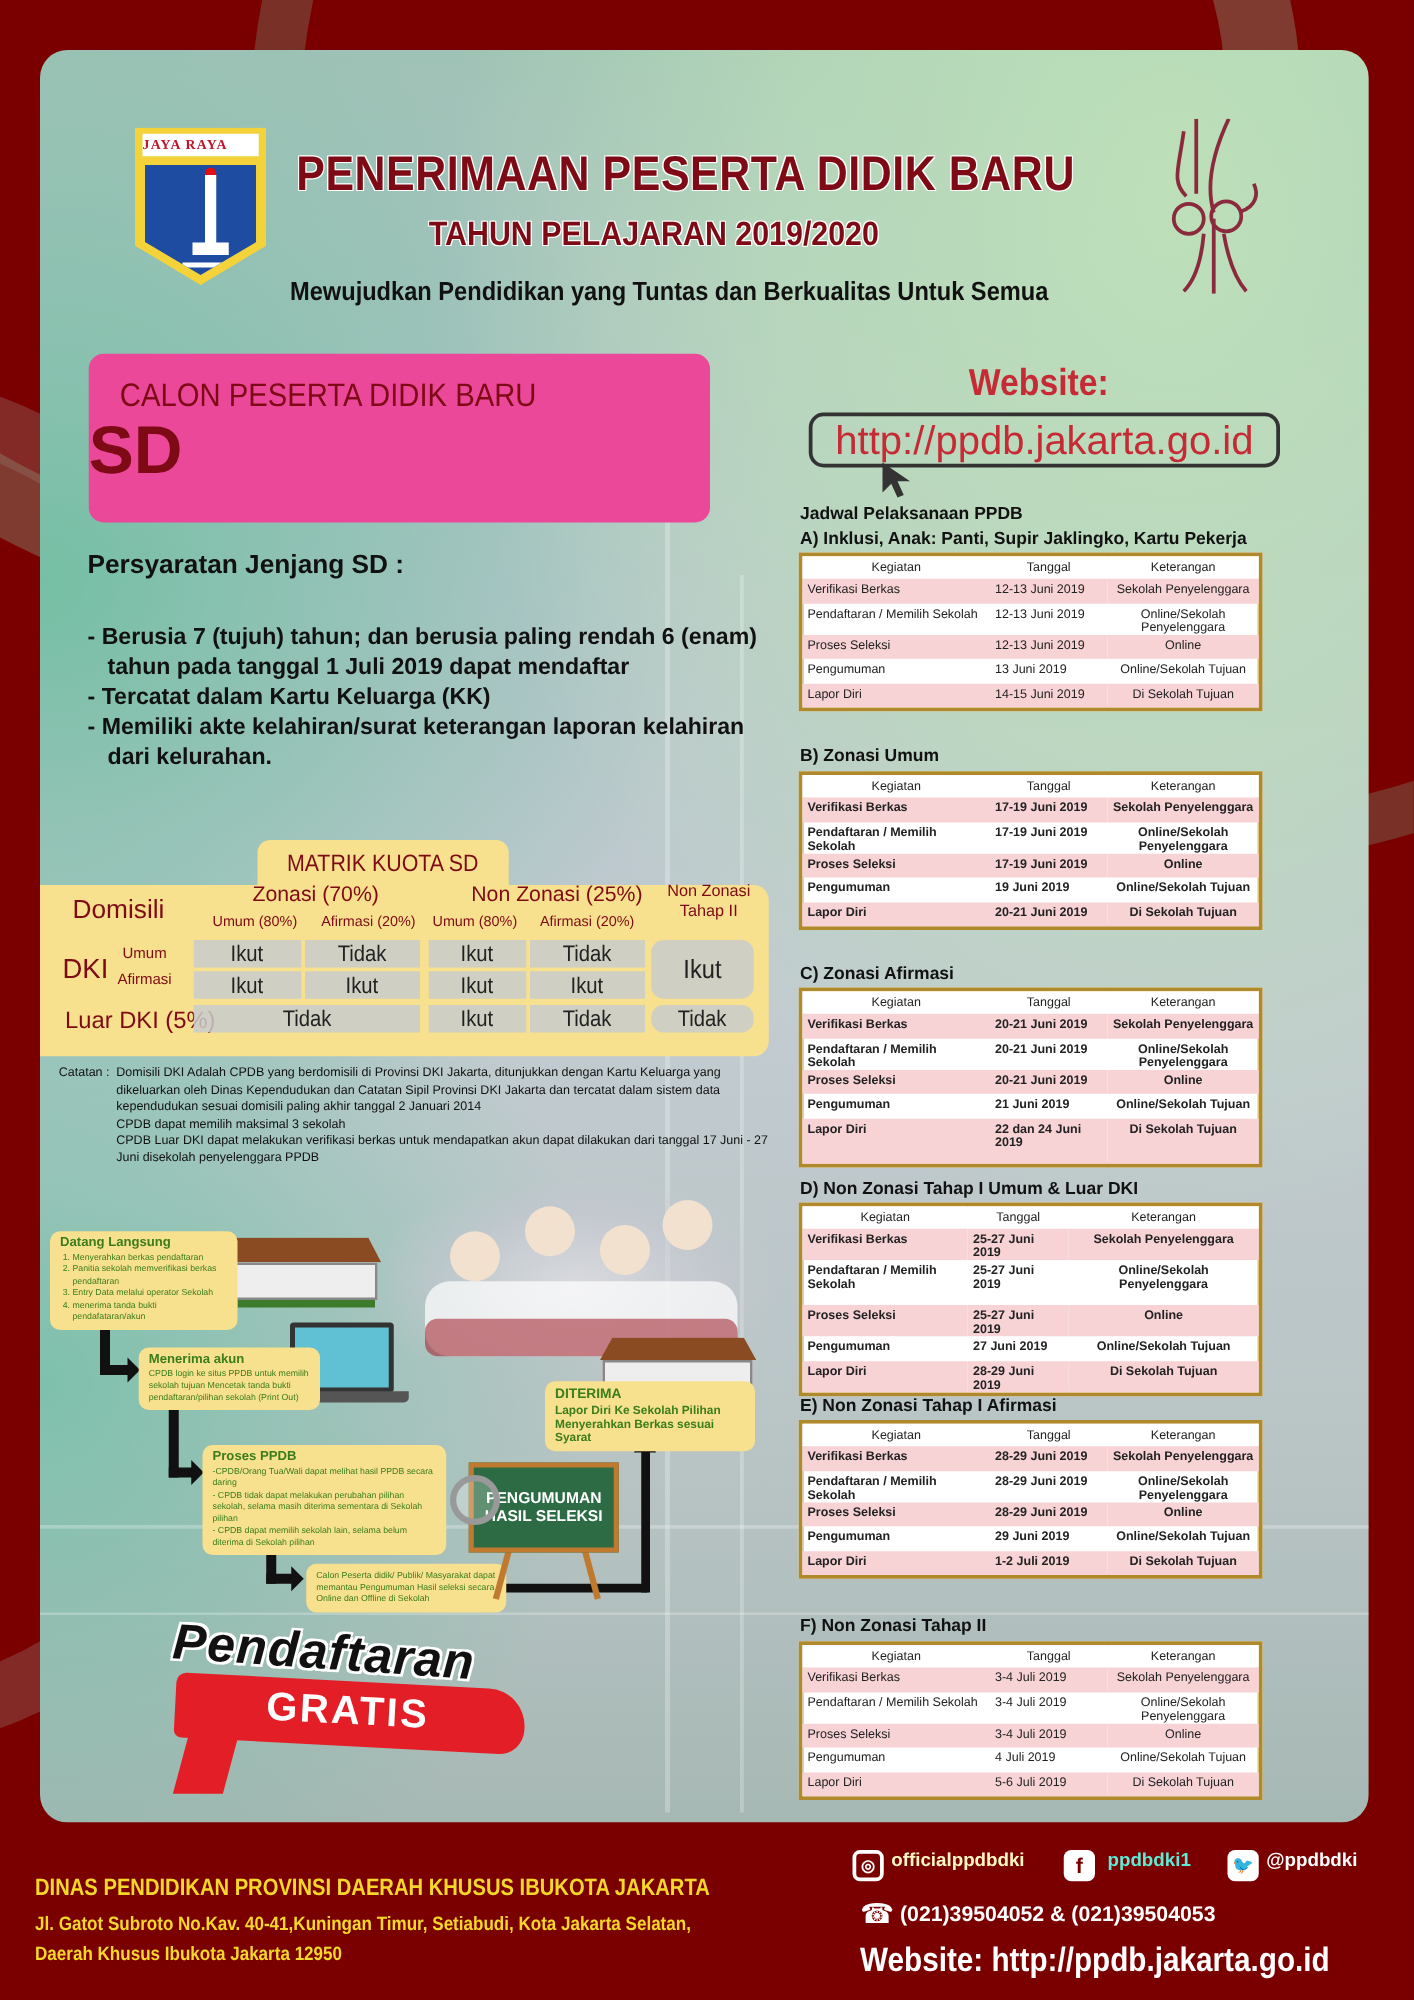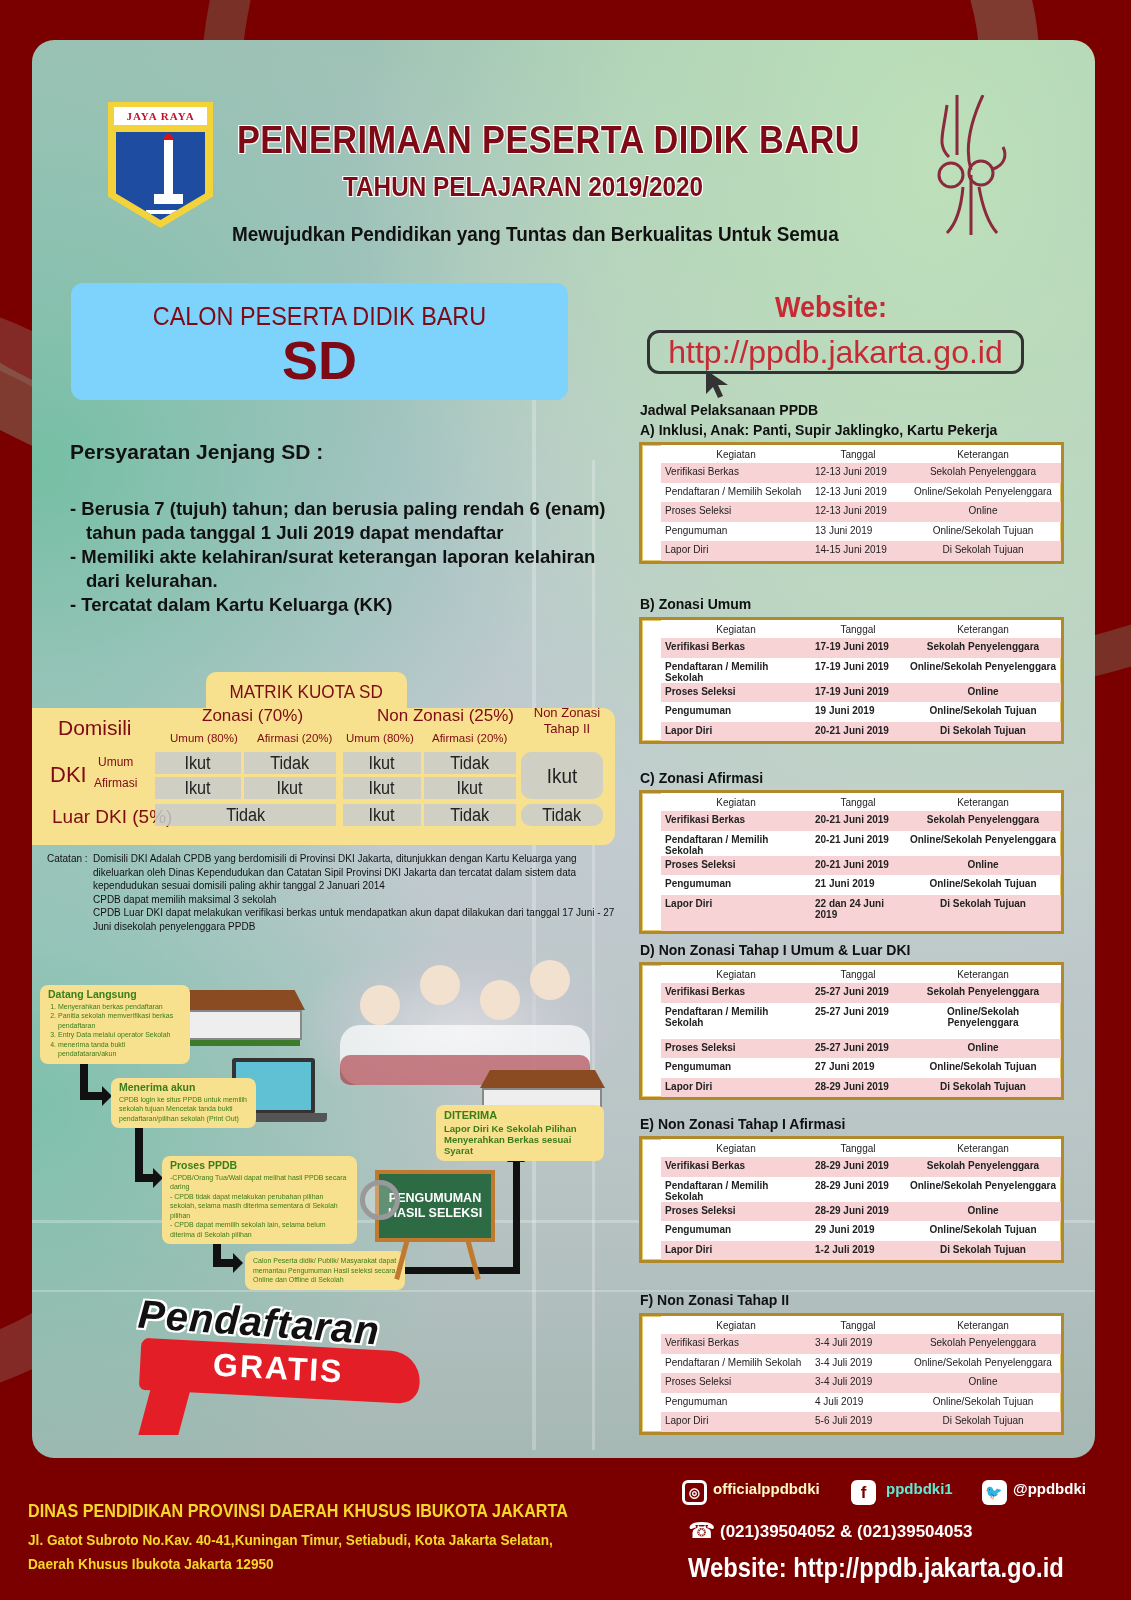--- a/index.html
+++ b/index.html
@@ -33,21 +33,21 @@
     position: absolute; left: 108px; top: 102px; width: 105px; height: 126px;
     background: #f4d33a; clip-path: polygon(0 0,100% 0,100% 75%,50% 100%,0 75%);
   }
   .logo-jaya .inner {
     position: absolute; left: 8px; top: 8px; right: 8px; bottom: 8px;
     background: #1e4ca0; clip-path: polygon(0 20%,100% 20%,100% 76%,50% 100%,0 76%);
   }
   .logo-jaya .banner {
     position: absolute; left: 6px; top: 5px; right: 6px; height: 18px; background: #fff;
     color: #c0152a; font-family: "Liberation Serif", serif; font-weight: bold; font-size: 11px;
-    text-align: center; line-height: 18px; letter-spacing: 1px;
+    text-align: left; line-height: 18px; letter-spacing: 1px;
   }
   .logo-jaya .monas {
     position: absolute; left: 48px; top: 30px; width: 9px; height: 60px; background: #fff;
   }
   .logo-jaya .monas-base {
     position: absolute; left: 38px; top: 84px; width: 29px; height: 10px; background: #fff;
   }
   .logo-jaya .monas-flame {
     position: absolute; left: 48px; top: 24px; width: 9px; height: 10px; background: #d11; border-radius: 50% 50% 0 0;
   }
@@ -70,22 +70,22 @@
   }
   .tagline {
     position: absolute; left: 232px; top: 222px;
     font-size: 21px; font-weight: bold; color: #111;
     transform: scaleX(0.9); transform-origin: left; white-space: nowrap;
   }
   .logo-dr { position: absolute; left: 935px; top: 95px; width: 75px; height: 140px; }
 
   
   .calon-box {
-    position: absolute; left: 71px; top: 283px; width: 497px; height: 117px;
-    background: #7dd3fc; border-radius: 12px; text-align: center;
+    position: absolute; left: 71px; top: 283px; width: 497px; height: 135px;
+    background: #ec4899; border-radius: 12px; 
   }
   .calon-box .l1 { margin-top: 18px; font-size: 26px; color: #7d0a14; transform: scaleX(0.9); }
   .calon-box .l2 { font-size: 54px; font-weight: bold; color: #7d0a14; line-height: 56px; }
 
   .website-label {
     position: absolute; left: 775px; top: 290px; font-size: 30px; color: #c62a35; font-weight: bold;
     transform: scaleX(0.9); transform-origin: left;
   }
   .website-box {
     position: absolute; left: 647px; top: 330px; width: 377px; height: 44px;
@@ -181,22 +181,22 @@
   .ribbon-tail { position: absolute; left: 145px; top: 1385px; width: 40px; height: 50px; background: #e41e26; transform: skewX(-15deg); }
   .gratis {
     position: absolute; left: 213px; top: 1350px; font-size: 32px; font-weight: bold; color: #fff;
     letter-spacing: 2px; transform: rotate(3deg);
   }
 
   
   .sched-title { position: absolute; left: 640px; top: 402px; font-size: 14px; font-weight: bold; color: #111; }
   .sec-title { position: absolute; left: 640px; font-size: 14px; font-weight: bold; color: #111; white-space: nowrap; }
   .sched-table {
-    position: absolute; left: 639px; width: 425px;
-    border: 3px solid #b08a2a; background: #fff; box-shadow: 0 0 0 1px #e6c86a inset; padding-left: 19px;
+    position: absolute; left: 639px; width: 371px;
+    border: 3px solid #b08a2a; background: #fff; box-shadow: 0 0 0 1px #e6c86a inset;
   }
   .sched-table table { width: 100%; border-collapse: collapse; font-size: 10px; color: #222; }
   .sched-table th { font-weight: normal; height: 18px; text-align: center; background: #fff; }
   .sched-table td { height: 19.5px; padding: 0 4px; vertical-align: top; padding-top: 3px; }
   .sched-table tr.pink td { background: #f8d3d6; }
   .sched-table td.c2 { width: 94px; }
   .sched-table td.c3 { text-align: center; }
   .sched-table td.c1 { width: 150px; }
   .bold-tbl td { font-weight: bold; }
 
@@ -258,22 +258,22 @@
 
 <div class="website-label">Website:</div>
 <div class="website-box">http://ppdb.jakarta.go.id</div>
 <svg class="cursor-icon" viewBox="0 0 30 32">
   <path d="M2 2 L2 26 L9 19 L14 30 L19 28 L14 17 L24 17 Z" fill="#333"></path>
 </svg>
 
 <div class="req-title">Persyaratan Jenjang SD :</div>
 <ul class="req-list">
   <li>- Berusia 7 (tujuh) tahun; dan berusia paling rendah 6 (enam) tahun pada tanggal 1 Juli 2019 dapat mendaftar</li>
+  <li>- Tercatat dalam Kartu Keluarga (KK)</li>
   <li>- Memiliki akte kelahiran/surat keterangan laporan kelahiran dari kelurahan.</li>
-  <li>- Tercatat dalam Kartu Keluarga (KK)</li>
 </ul>
 
 <div class="matrix-tab"><span>MATRIK KUOTA SD</span></div>
 <div class="matrix">
   <div class="mx" style="left:26px;top:8px;font-size:21px;">Domisili</div>
   <div class="mx" style="left:170px;top:-2px;font-size:17px;">Zonasi (70%)</div>
   <div class="mx" style="left:345px;top:-2px;font-size:17px;">Non Zonasi (25%)</div>
   <div class="mx" style="left:490px;top:-3px;width:90px;font-size:13px;white-space:normal;line-height:16px;">Non Zonasi Tahap II</div>
   <div class="mx" style="left:138px;top:24px;font-size:11.5px;">Umum (80%)</div>
   <div class="mx" style="left:225px;top:24px;font-size:11.5px;">Afirmasi (20%)</div>

